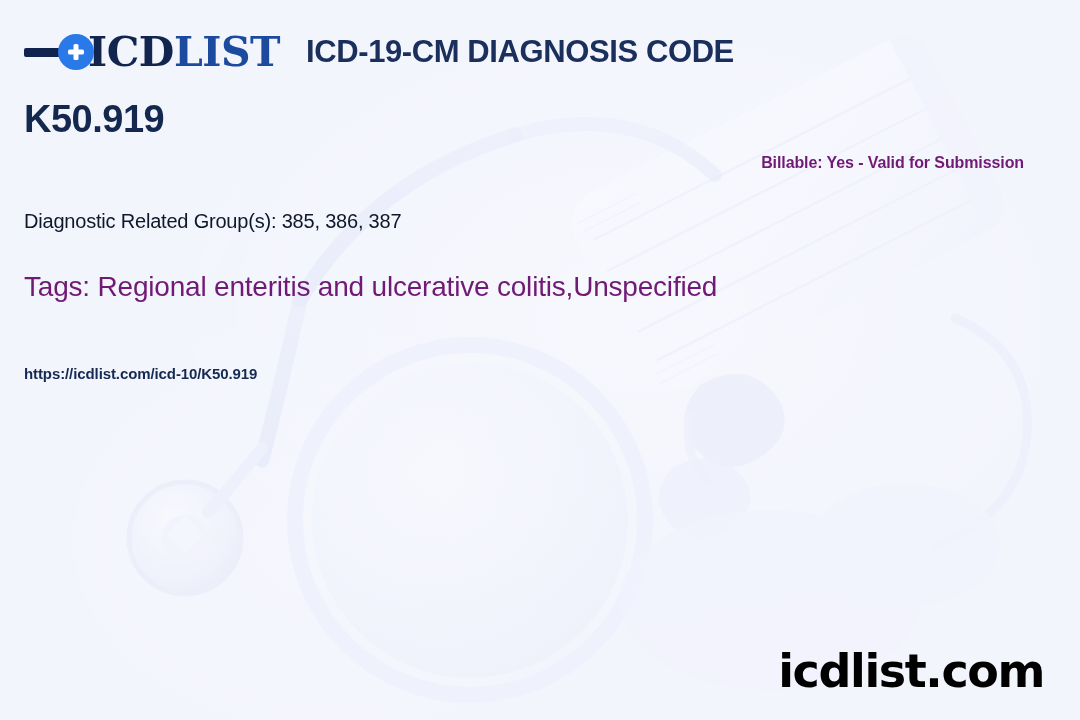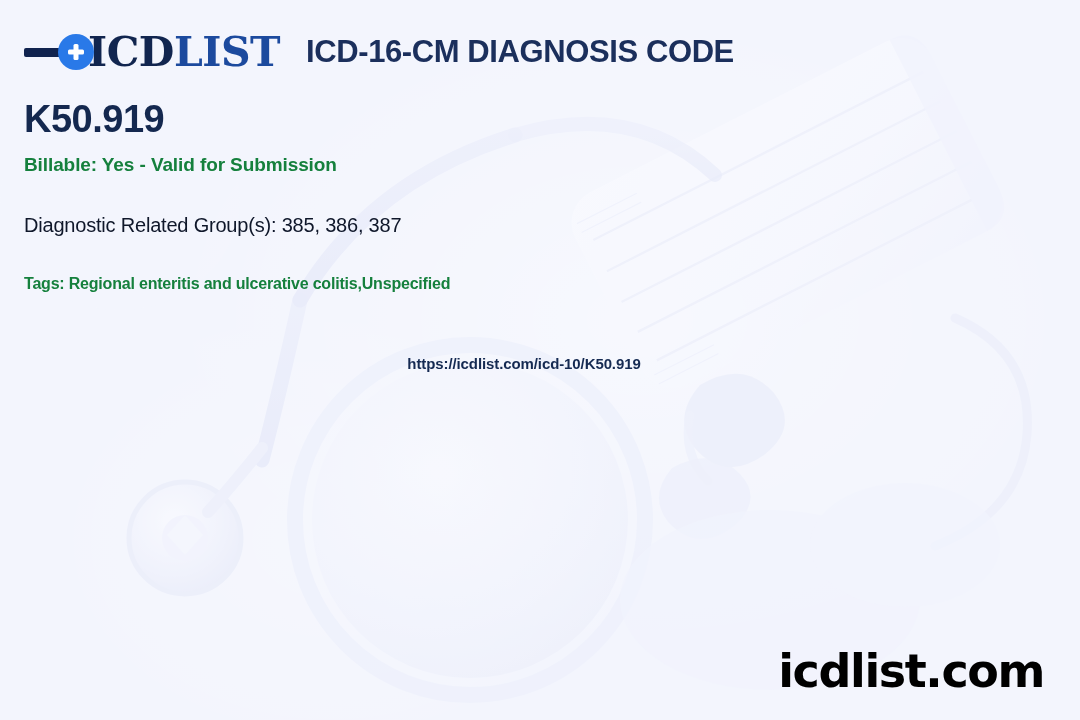--- a/index.html
+++ b/index.html
@@ -128,47 +128,47 @@
   }
   .description {
     font-size: 22px;
     font-weight: bold;
     color: #0b0b0f;
     letter-spacing: -0.2px;
     line-height: 1.2;
     margin: 0 0 34px 0;
   }
   .billable {
-    font-size: 19px;
-    font-weight: bold;
-    color: #15803d;
+    font-size: 16px;
+    font-weight: bold;
+    color: #701a75;
     letter-spacing: -0.1px;
     margin: 0 0 38px 0;
+    text-align: right;
   }
   .drg {
     font-size: 20px;
     font-weight: normal;
     color: #0f172a;
     letter-spacing: -0.2px;
     margin: 18px 0 38px 0;
   }
   .tags {
-    font-size: 16px;
-    font-weight: bold;
-    color: #15803d;
+    font-size: 28px;
+    font-weight: normal;
+    color: #701a75;
     letter-spacing: -0.2px;
     margin: 0 0 62px 0;
   }
   .url {
     font-size: 15px;
     font-weight: bold;
     color: #152a52;
     letter-spacing: -0.1px;
     margin: 0;
-    text-align: center;
   }
 
   
   .watermark {
     position: absolute;
     right: 36px;
     bottom: 22px;
     font-size: 46px;
     font-weight: bold;
     color: #000000;
@@ -257,21 +257,21 @@
       <rect x="0" y="0" width="1080" height="720" fill="#f4f6fd" opacity="0.62"></rect>
     </svg>
   </div>
 
   <div class="header">
     <div class="logo">
       <span class="logo-dash"></span>
       <span class="logo-plus-circle"></span>
       <span class="logo-word"><span class="part-icd">ICD</span><span class="part-list">LIST</span></span>
     </div>
-    <div class="header-title">ICD-16-CM DIAGNOSIS CODE</div>
+    <div class="header-title">ICD-19-CM DIAGNOSIS CODE</div>
   </div>
 
   <div class="content">
     <div class="code">K50.919</div>
     <div class="billable">Billable: Yes - Valid for Submission</div>
     <div class="drg">Diagnostic Related Group(s): 385, 386, 387</div>
     <div class="tags">Tags: Regional enteritis and ulcerative colitis,Unspecified</div>
     <div class="url">https://icdlist.com/icd-10/K50.919</div>
   </div>
 

